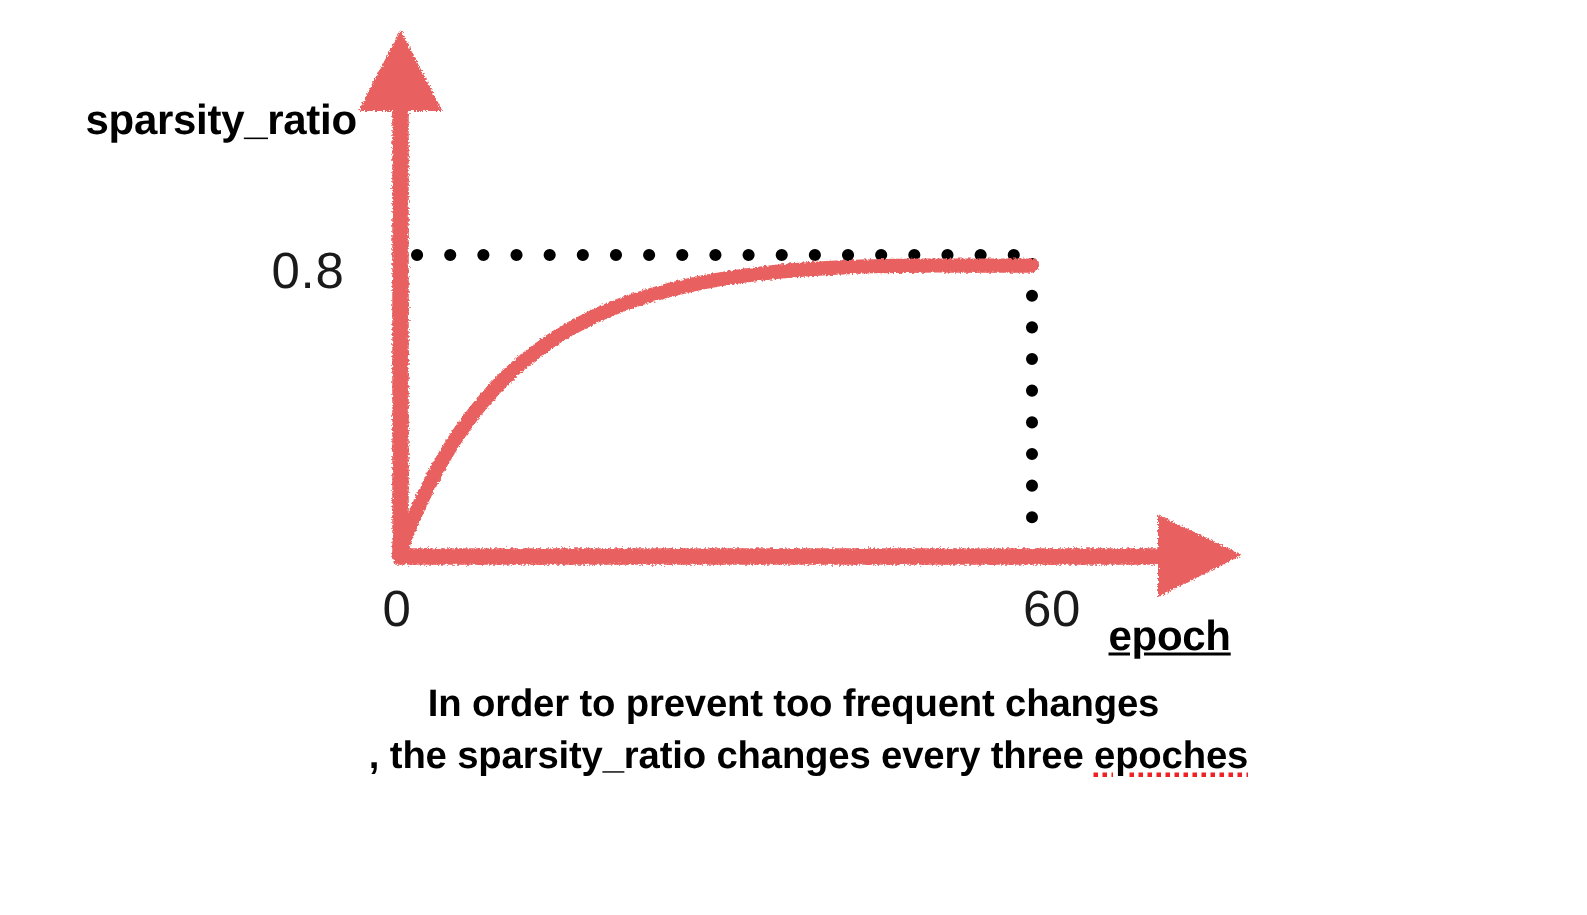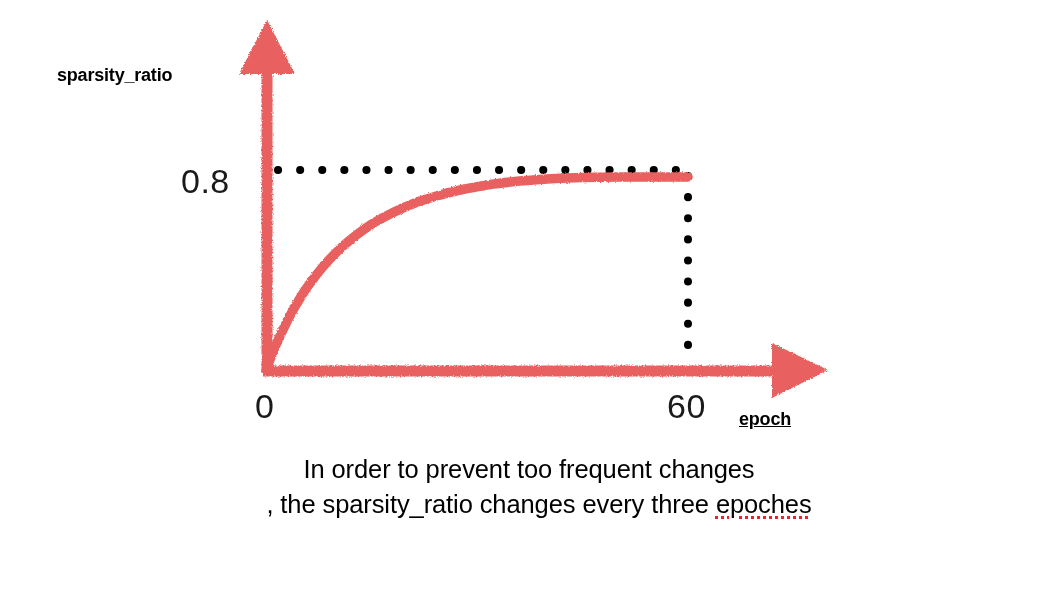--- a/index.html
+++ b/index.html
@@ -38,21 +38,21 @@
   
   .txt {
     position: absolute;
     white-space: pre;
     color: #000000;
     line-height: 1;
   }
 
   .axis-title {
     font-weight: bold;
-    font-size: 18px;
+    font-size: 28px;
     letter-spacing: -0.2px;
   }
 
   #y-axis-title {
     left: 57px;
     top: 66px;
   }
 
   #x-axis-title {
     left: 739px;
@@ -71,32 +71,32 @@
     left: 181px;
     top: 164px;
   }
 
   #x-tick-0 {
     left: 255px;
     top: 389px;
   }
 
   #x-tick-60 {
-    left: 667px;
+    left: 682px;
     top: 389px;
   }
 
   
   #caption {
     position: absolute;
     left: 0;
     top: 452px;
     width: 1058px;
     text-align: center;
-    font-weight: normal;
+    font-weight: bold;
     font-size: 25.5px;
     color: #000000;
     line-height: 1.38;
     letter-spacing: -0.1px;
   }
   #caption .cap-line {
     display: block;
   }
   #caption-line-2 {
     padding-left: 20px;

